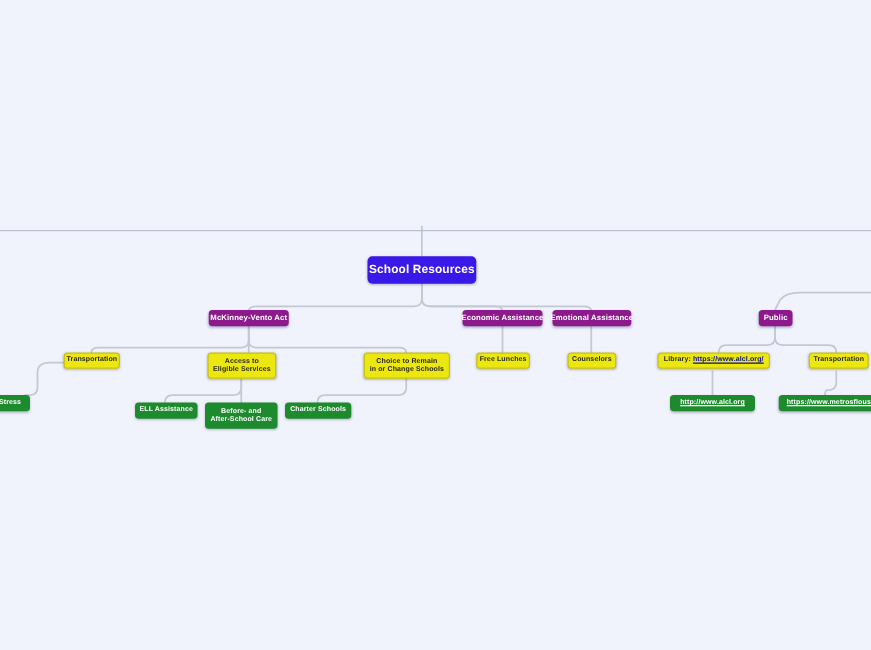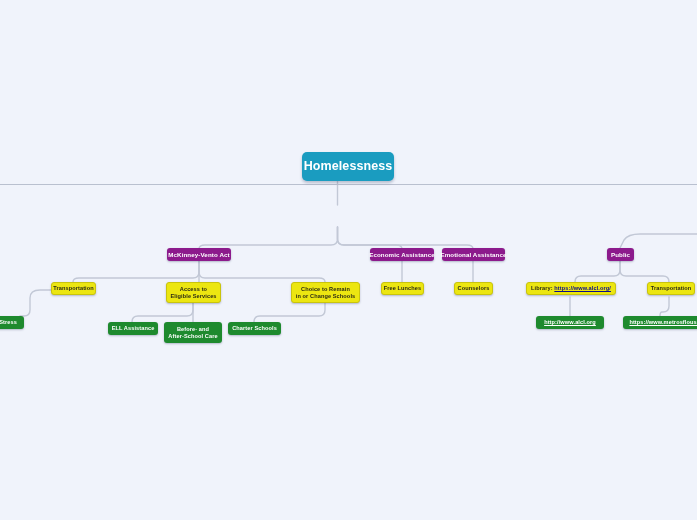--- a/index.html
+++ b/index.html
@@ -137,22 +137,22 @@
       <path d="M570 297 L570 316"></path>
 
       <path d="M669 297 L669 306 Q669 312 663 312 L662 312 Q660 312 660 316"></path>
     </g>
   </svg>
 
   <div class="hr-line" style="top:184px"></div>
 
   <div id="nodes">
 
-    <div class="node root" style="left:302px; top:152px; width:92px; height:29px;">Homelessness</div>
 
+    <div class="node level1" style="left:294px; top:205px; width:87px; height:22px;">School Resources</div>
 
     <div class="node level2" style="left:167px; top:248px; width:64px; height:13px;">McKinney-Vento Act</div>
 
     <div class="node level2" style="left:370px; top:248px; width:64px; height:13px;">Economic Assistance</div>
 
     <div class="node level2" style="left:442px; top:248px; width:63px; height:13px;">Emotional Assistance</div>
 
     <div class="node level2" style="left:607px; top:248px; width:27px; height:13px;">Public</div>
 
     <div class="node level3" style="left:51px; top:282px; width:45px; height:13px;">Transportation</div>

